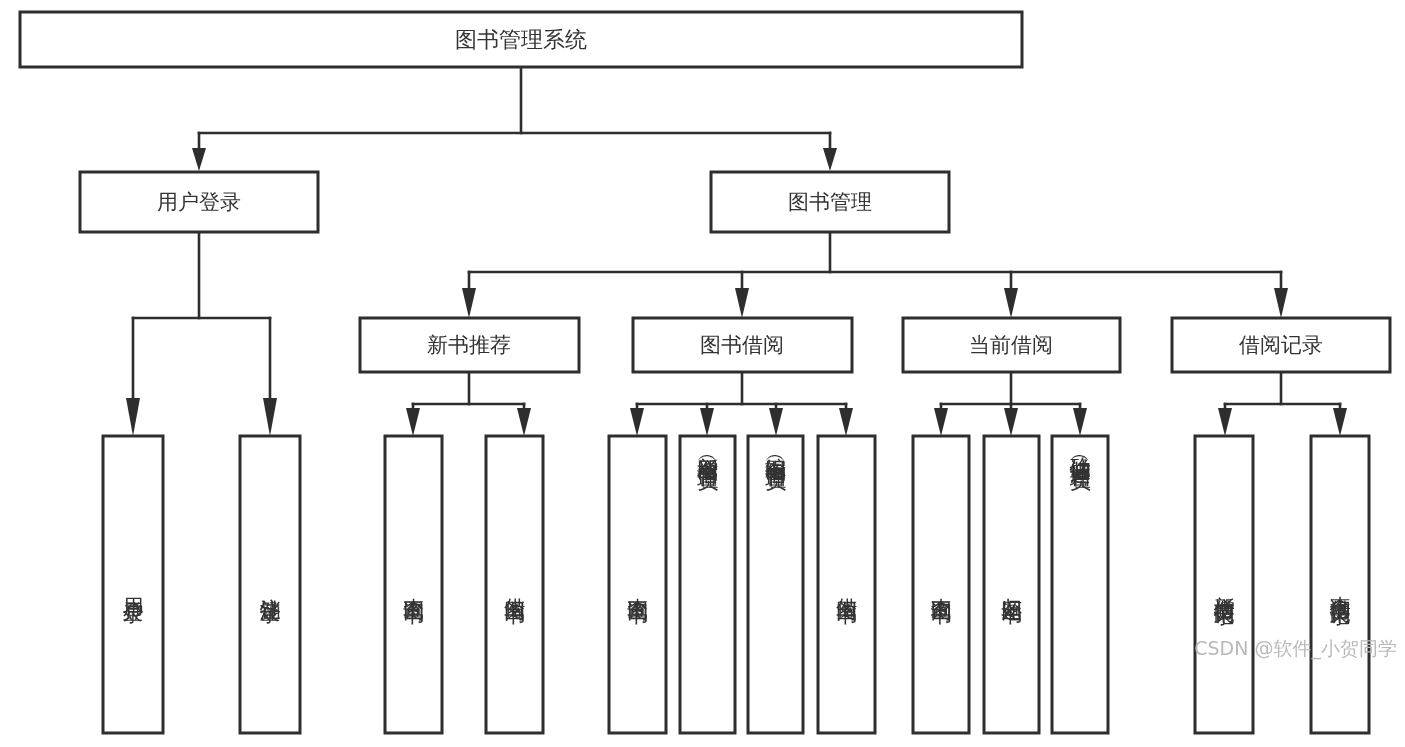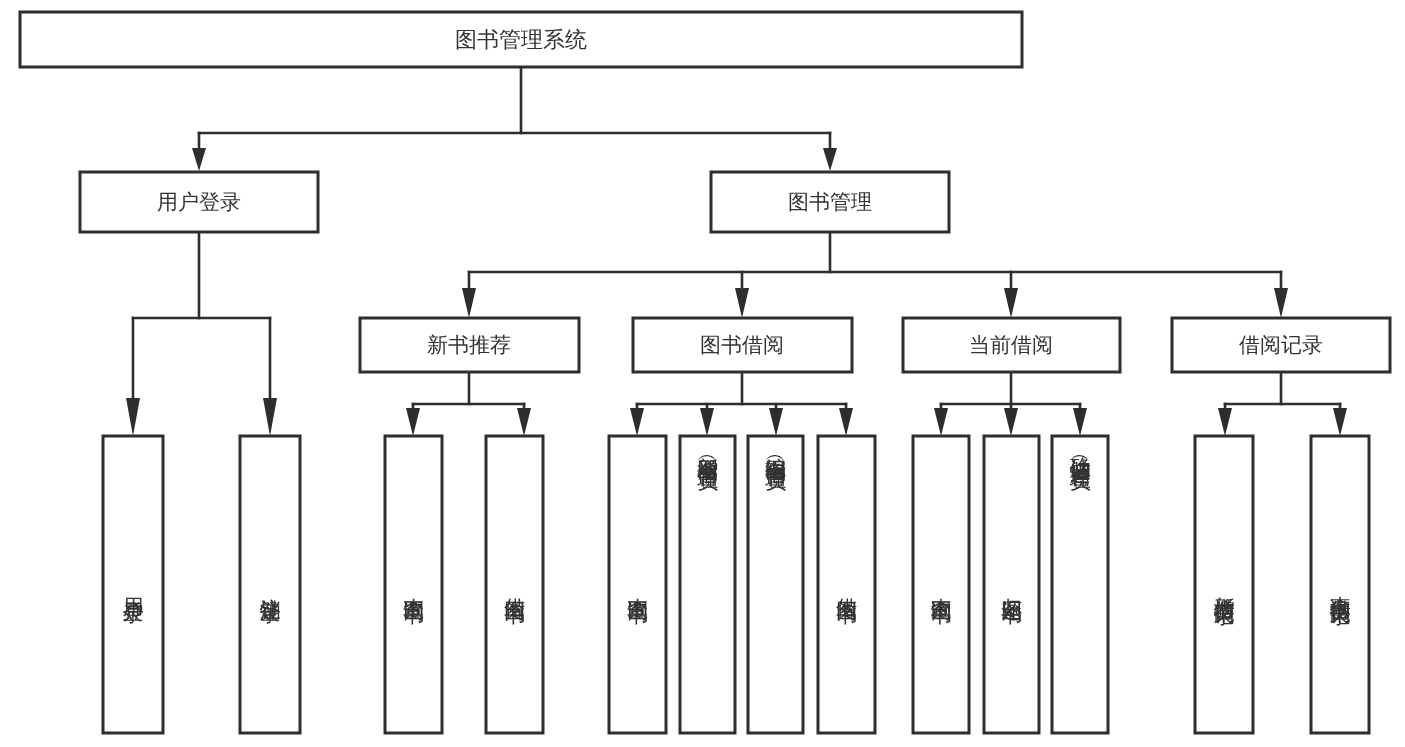--- a/index.html
+++ b/index.html
@@ -239,13 +239,14 @@
     <span class="leaf-label">确认归还（管理员）</span>
   </div>
 
   <div class="leaf-label-wrap" style="left:1195px; top:436px; width:58px; height:297px;">
     <span class="leaf-label">新增借阅记录</span>
   </div>
   <div class="leaf-label-wrap" style="left:1311px; top:436px; width:58px; height:297px;">
     <span class="leaf-label">查询借阅记录</span>
   </div>
 
+  <div id="watermark">CSDN @软件_小贺同学</div>
 </div>
 
 </body></html>

